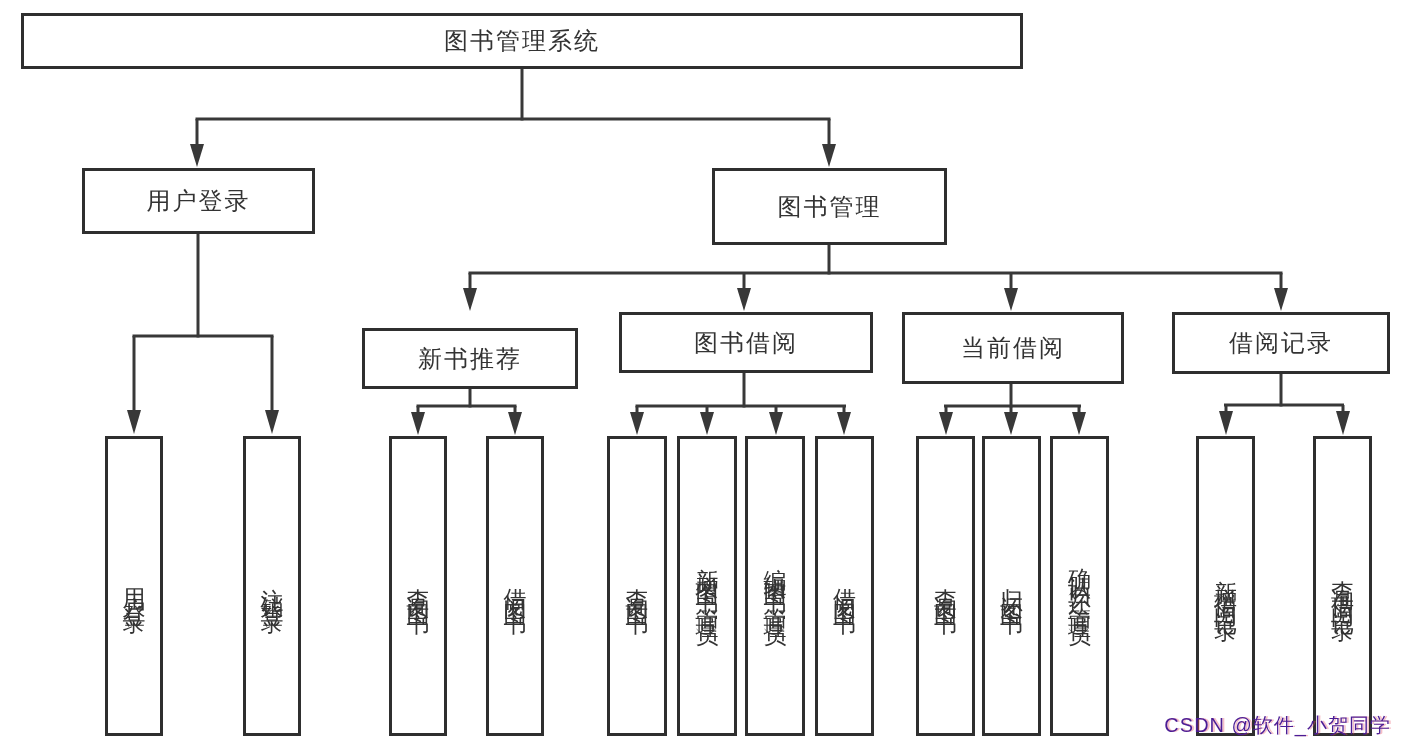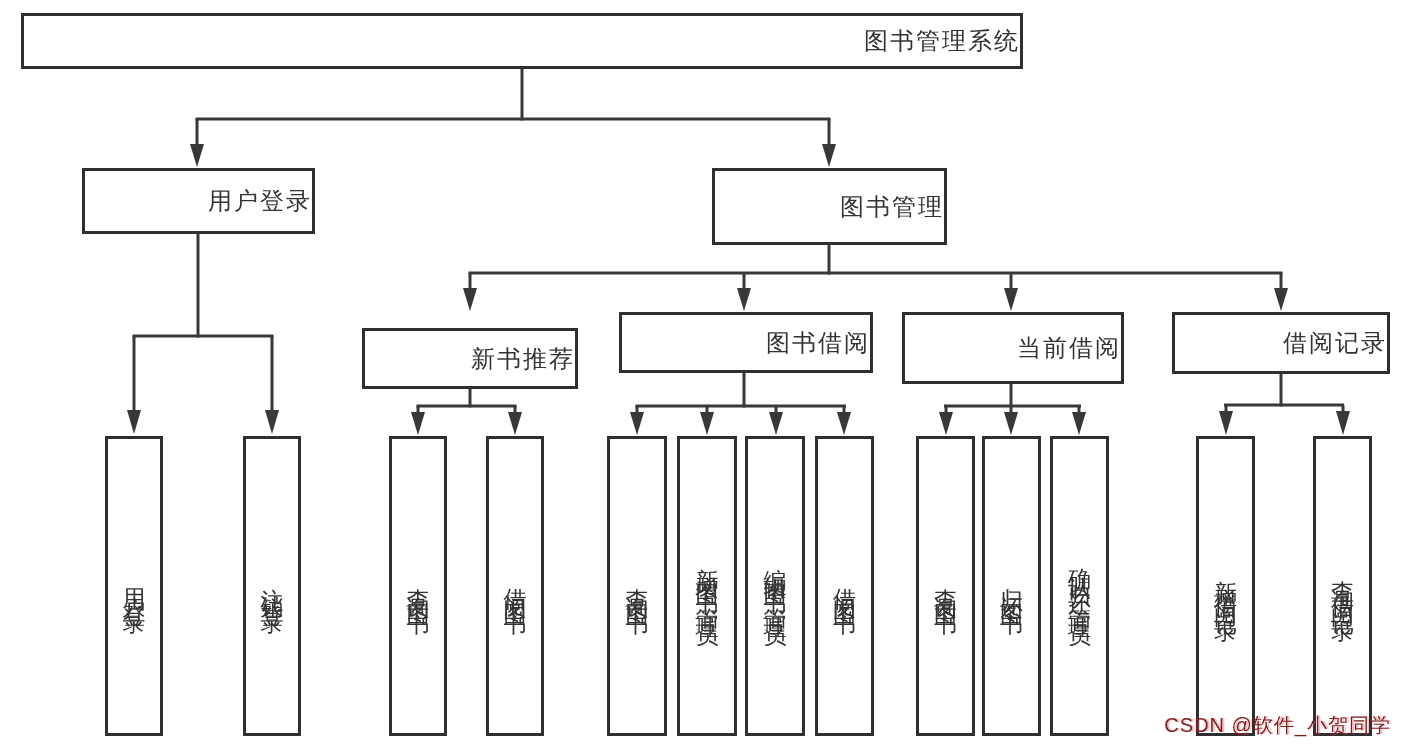--- a/index.html
+++ b/index.html
@@ -5,34 +5,34 @@
   html,body{margin:0;padding:0;background:#ffffff;}
   .canvas{
     position:relative;width:1405px;height:747px;background:#ffffff;overflow:hidden;
     font-family:"Liberation Sans", sans-serif;color:#333333;
   }
   .wires{position:absolute;left:0;top:0;width:1405px;height:747px;}
   .wires line{stroke:#383838;stroke-width:3;}
   .wires polygon{fill:#383838;}
   .node{
     position:absolute;box-sizing:border-box;border:3px solid #2f2f2f;background:#ffffff;
-    display:flex;align-items:center;justify-content:flex-end;
+    display:flex;align-items:center;justify-content:center;
     font-size:24px;color:#333333;letter-spacing:2px;white-space:nowrap;
   }
   .vnode{
     position:absolute;box-sizing:border-box;border:3px solid #2f2f2f;background:#ffffff;
     display:flex;align-items:center;justify-content:center;
   }
   .vtext{
     writing-mode:vertical-lr;text-orientation:mixed;
     font-size:23px;color:#333333;letter-spacing:8px;line-height:1;
   }
   .watermark{
     position:absolute;right:14px;bottom:8px;font-size:20px;letter-spacing:1px;
-    color:#7f1d1d;text-shadow:2px 0 0 rgba(231,83,105,0.38);z-index:5;white-space:nowrap;
+    color:#4c1d95;text-shadow:2px 0 0 rgba(231,83,105,0.38);z-index:5;white-space:nowrap;
   }
 </style>
 </head>
 <body>
 
 <div class="canvas">
 
   <svg class="wires" viewBox="0 0 1405 747" xmlns="http://www.w3.org/2000/svg">
     <g>
       <line x1="522" y1="68" x2="522" y2="120.5"></line>

